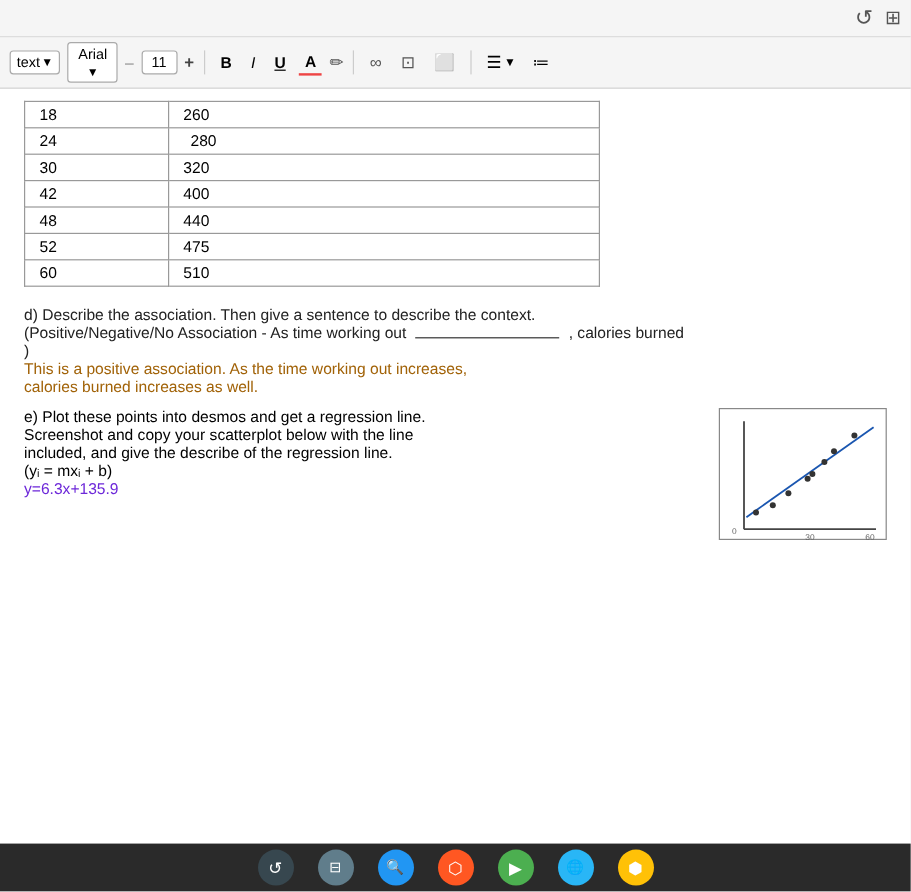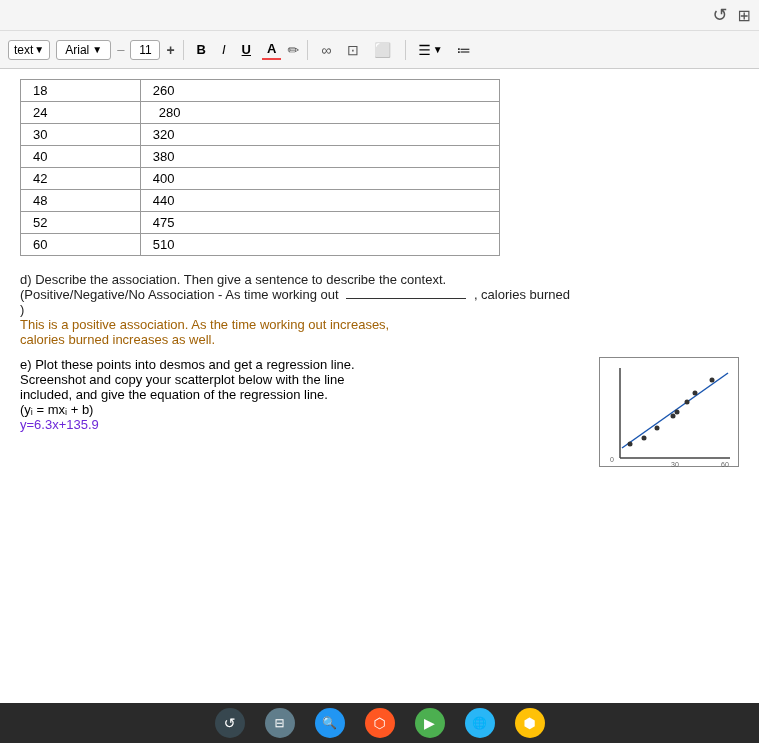--- a/index.html
+++ b/index.html
@@ -46,20 +46,21 @@
     .font-dropdown {
       display: flex;
       align-items: center;
       gap: 3px;
       border: 1px solid #aaa;
       border-radius: 3px;
       padding: 2px 8px;
       background: white;
       cursor: pointer;
       font-size: 12px;
+      flex-direction: column;
     }
 
     .size-box {
       border: 1px solid #aaa;
       border-radius: 3px;
       width: 30px;
       text-align: center;
       padding: 2px 4px;
       background: white;
       font-size: 12px;
@@ -319,24 +320,20 @@
             <td>18</td>
             <td style="width: 300px;">260</td>
           </tr>
           <tr>
             <td>24</td>
             <td style="width: 300px; padding-left: 18px;">280</td>
           </tr>
           <tr>
             <td>30</td>
             <td style="width: 300px;">320</td>
-          </tr>
-          <tr>
-            <td>40</td>
-            <td style="width: 300px;">380</td>
           </tr>
           <tr>
             <td>42</td>
             <td style="width: 300px;">400</td>
           </tr>
           <tr>
             <td>48</td>
             <td style="width: 300px;">440</td>
           </tr>
           <tr>
@@ -365,21 +362,21 @@
       <div class="blue-text">calories burned increases as well.</div>
     </div>
 
     <div class="plot-section">
       <div class="plot-text">
         <div>
           <span>e)</span>
           <span>Plot these points into desmos and get a regression line.</span>
         </div>
         <div>Screenshot and copy your scatterplot below with the line</div>
-        <div>included, and give the equation of the regression line.</div>
+        <div>included, and give the describe of the regression line.</div>
         <div>(yᵢ = mxᵢ + b)</div>
         <div class="regression-eq">y=6.3x+135.9</div>
       </div>
       <div class="plot-image">
         <svg class="chart-svg" viewBox="0 0 140 110">
 
           <line x1="20" y1="100" x2="130" y2="100" stroke="#444" stroke-width="1.5"></line>
           <line x1="20" y1="100" x2="20" y2="10" stroke="#444" stroke-width="1.5"></line>
 
           <line x1="22" y1="90" x2="128" y2="15" stroke="#1a56b0" stroke-width="1.5"></line>

